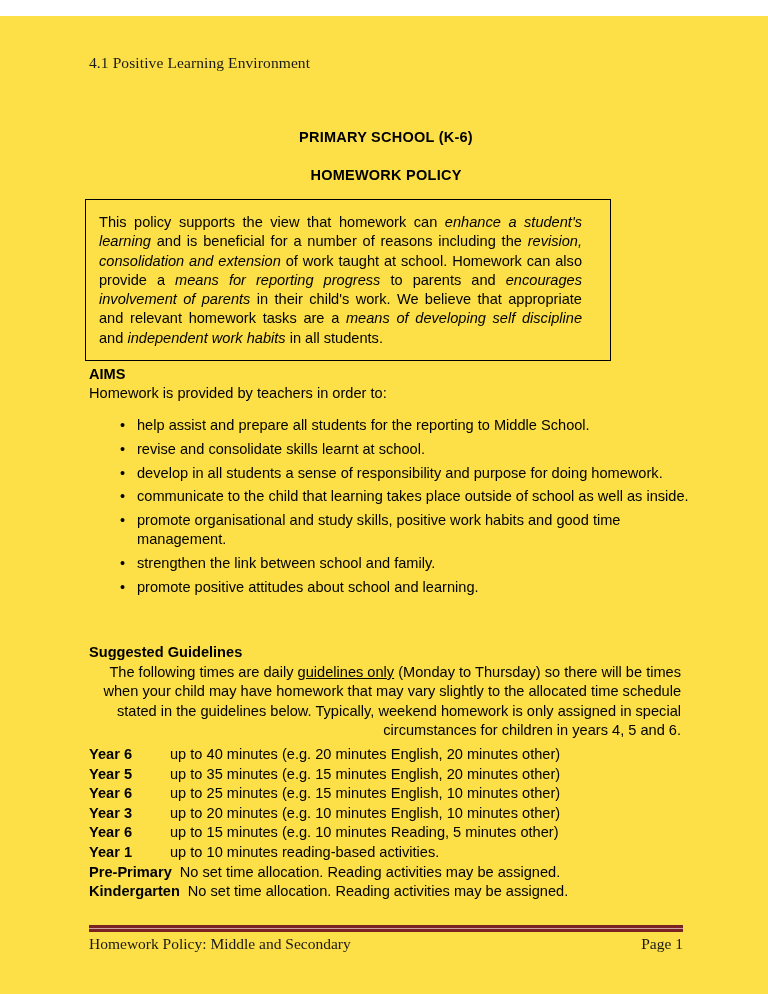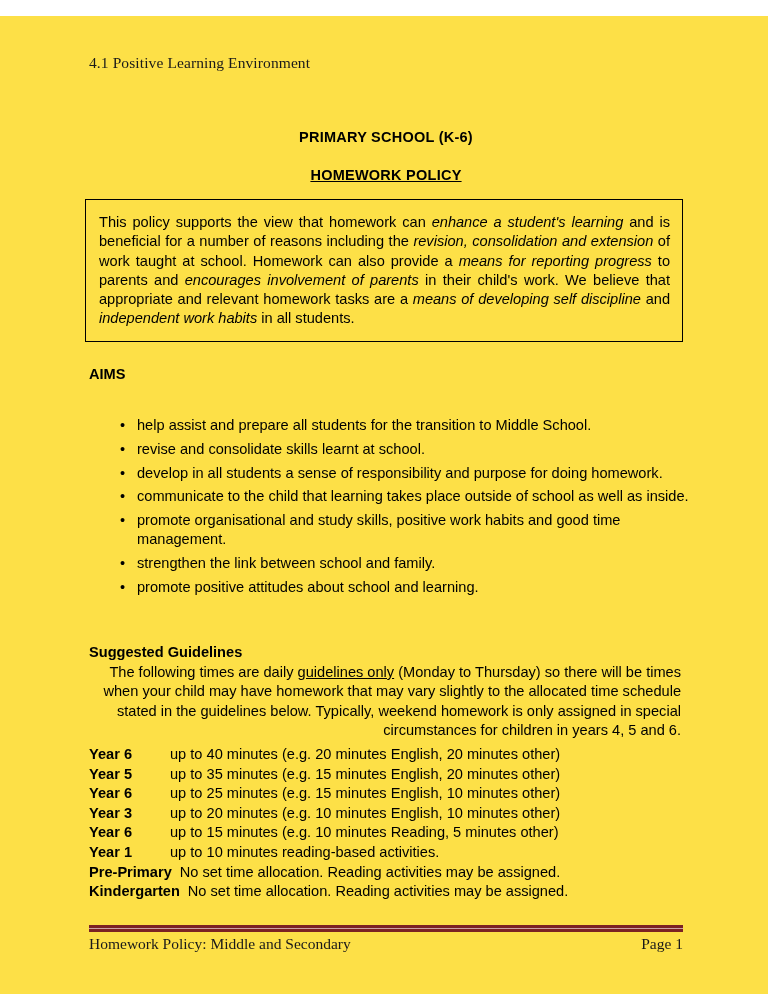--- a/index.html
+++ b/index.html
@@ -46,32 +46,31 @@
     text-align: center;
   }
   .doc-title {
     font-size: 14.5px;
     font-weight: bold;
     letter-spacing: 0.25px;
     line-height: 19px;
   }
   .doc-title.second {
     margin-top: 19px;
-    text-decoration: underline;
   }
 
   
   .intro-box {
     position: absolute;
     left: 85px;
     top: 183px;
-    width: 598px;
+    width: 526px;
     border: 1px solid #000000;
     box-sizing: border-box;
-    padding: 13px 12px 12px 13px;
+    padding: 13px 28px 12px 13px;
   }
   .intro-text {
     font-size: 14.6px;
     line-height: 19.3px;
     text-align: justify;
     text-justify: inter-word;
     margin: 0;
   }
   .intro-text i { font-style: italic; }
 
@@ -207,23 +206,24 @@
   <div class="title-block">
     <div class="doc-title">PRIMARY SCHOOL (K-6)</div>
     <div class="doc-title second">HOMEWORK POLICY</div>
   </div>
 
   <div class="intro-box">
     <p class="intro-text" id="intro-text"><span>This policy supports the view that homework can </span><i>enhance a student's learning</i><span> and is beneficial for a number of reasons including the </span><i>revision, consolidation and extension</i><span> of work taught at school. Homework can also provide a </span><i>means for reporting progress</i><span> to parents and </span><i>encourages involvement of parents</i><span> in their child's work. We believe that appropriate and relevant homework tasks are a </span><i>means of developing self discipline</i><span> and </span><i>independent work habits</i><span> in all students.</span></p>
   </div>
 
   <div class="aims-head">AIMS</div>
+  <div class="aims-sub">Homework is provided by teachers in order to:</div>
 
   <ul class="aims-list" id="aims-list">
-      <li><span class="bullet">•</span><span>help assist and prepare all students for the transition to Middle School.</span></li>
+      <li><span class="bullet">•</span><span>help assist and prepare all students for the reporting to Middle School.</span></li>
       <li><span class="bullet">•</span><span>revise and consolidate skills learnt at school.</span></li>
       <li><span class="bullet">•</span><span>develop in all students a sense of responsibility and purpose for doing homework.</span></li>
       <li><span class="bullet">•</span><span>communicate to the child that learning takes place outside of school as well as inside.</span></li>
       <li><span class="bullet">•</span><span>promote organisational and study skills, positive work habits and good time management.</span></li>
       <li><span class="bullet">•</span><span>strengthen the link between school and family.</span></li>
       <li><span class="bullet">•</span><span>promote positive attitudes about school and learning.</span></li>
     </ul>
 
   <div class="guide-head">Suggested Guidelines</div>
   <p class="guide-para" id="guide-para"><span>The following times are daily </span><u>guidelines only</u><span> (Monday to Thursday) so there will be times when your child may have homework that may vary slightly to the allocated time schedule stated in the guidelines below. Typically, weekend homework is only assigned in special circumstances for children in years 4, 5 and 6.</span></p>

